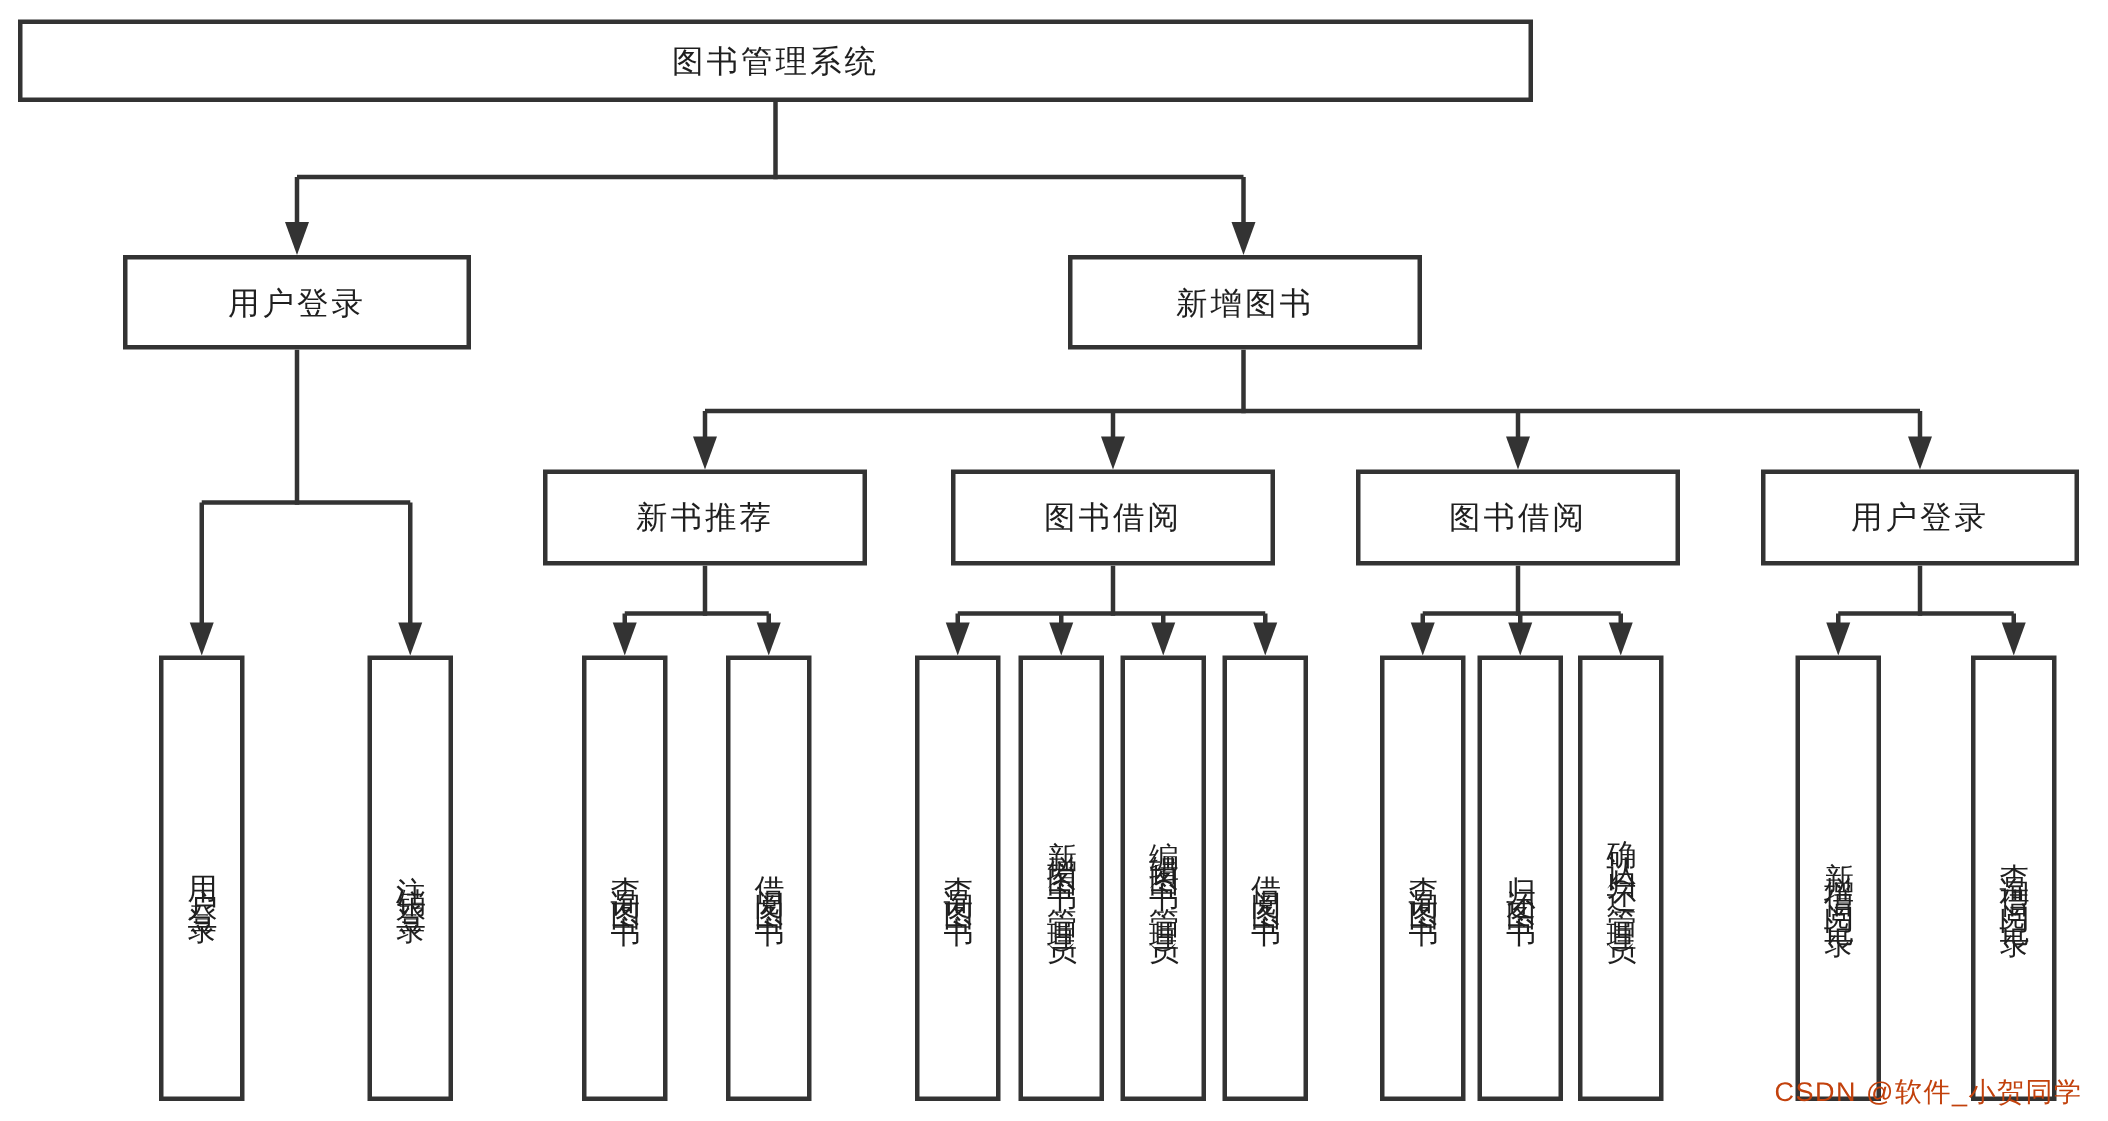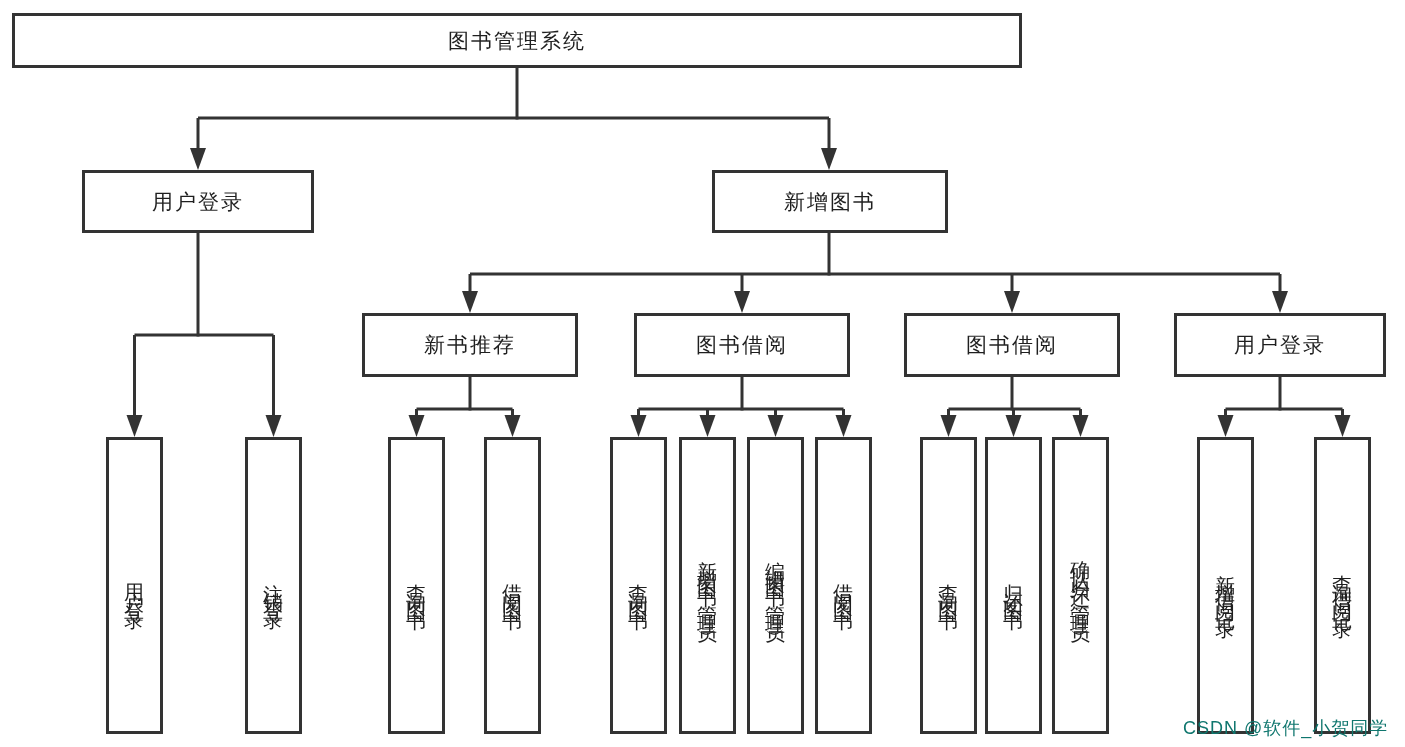--- a/index.html
+++ b/index.html
@@ -36,21 +36,21 @@
     writing-mode:vertical-rl;
     text-orientation:mixed;
     font-size:20px;
     letter-spacing:9px;
     line-height:1;
   }
   .watermark{
     position:absolute;
     left:1183px;top:716px;
     font-size:18px;
-    color:#0f766e;
+    color:#c2410c;
     letter-spacing:1px;
     white-space:nowrap;
   }
 </style>
 </head>
 <body>
 
 <div id="stage">
 
   <svg id="connectors" width="1405" height="747" viewBox="0 0 1405 747">

